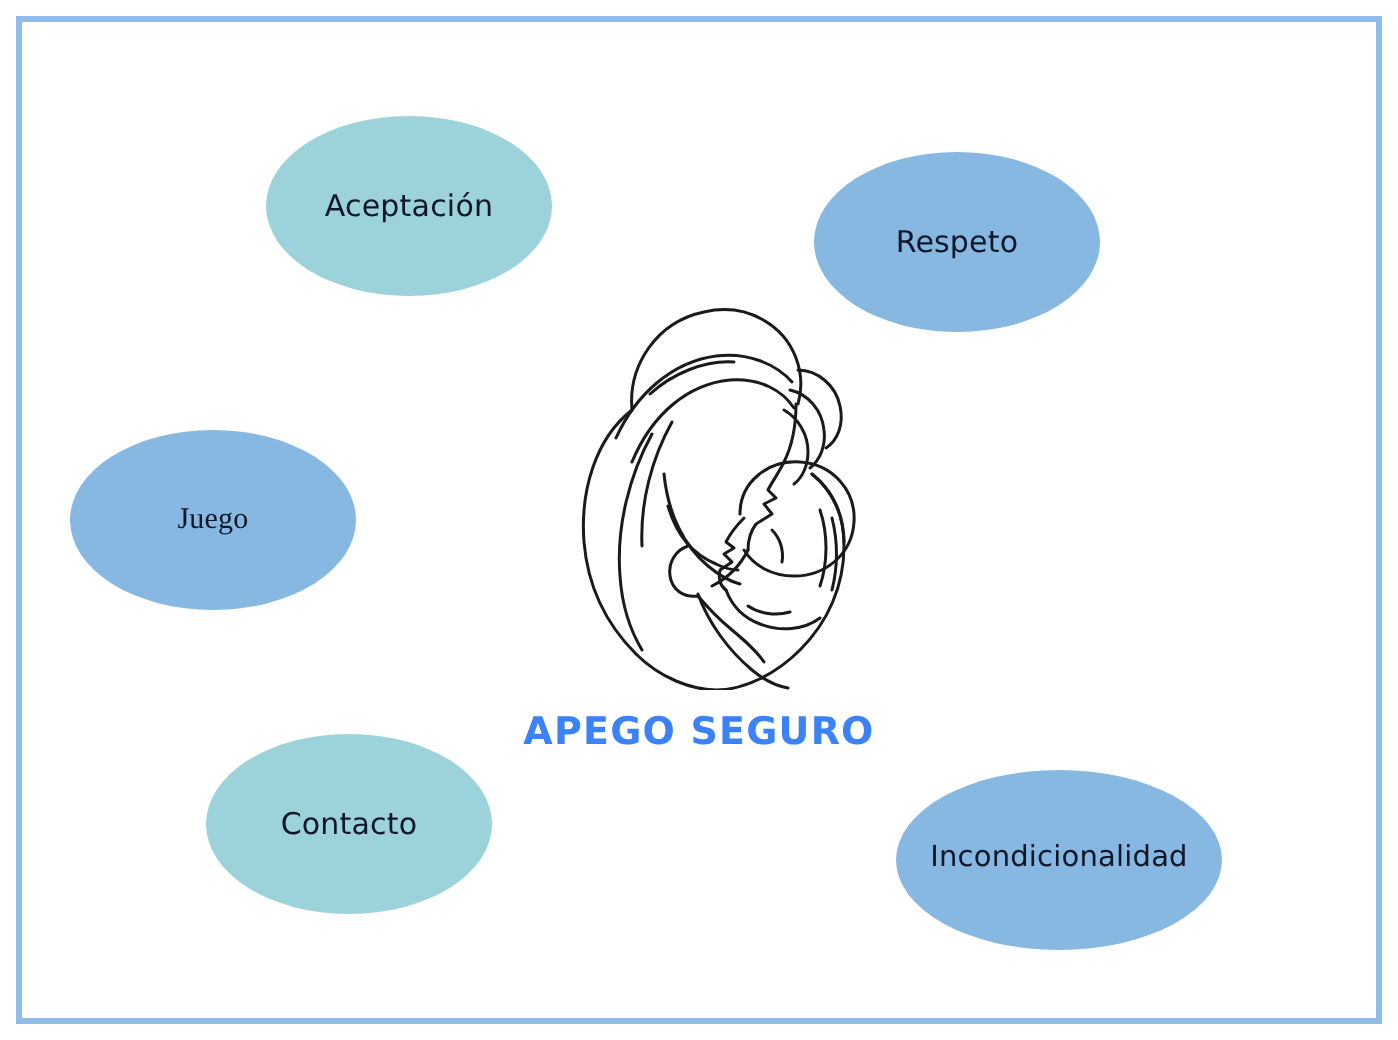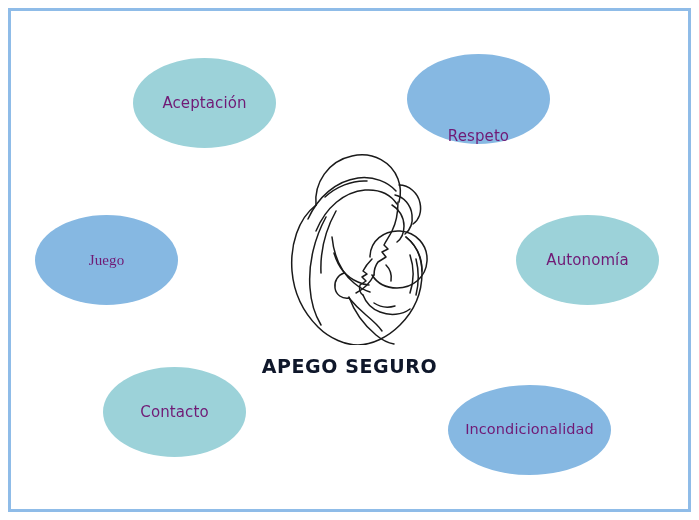--- a/index.html
+++ b/index.html
@@ -31,35 +31,35 @@
     background: #ffffff;
   }
   .bubble {
     position: absolute;
     display: flex;
     align-items: center;
     justify-content: center;
     border-radius: 50%;
     box-sizing: border-box;
     text-align: center;
-    color: #701a75;
+    color: #0f172a;
     font-size: 15px;
     font-weight: 400;
     letter-spacing: 0.1px;
     line-height: 1.1;
     user-select: none;
   }
   .bubble-label {
     display: block;
     padding: 0 6px;
     white-space: nowrap;
   }
   
   #bubble-aceptacion     { left: 133px; top: 58px;  width: 143px; height: 90px; }
-  #bubble-respeto        { left: 407px; top: 54px;  width: 143px; height: 90px; align-items: flex-end; }
+  #bubble-respeto        { left: 407px; top: 76px;  width: 143px; height: 90px; }
   #bubble-juego          { left: 35px;  top: 215px; width: 143px; height: 90px; }
   #bubble-autonomia      { left: 516px; top: 215px; width: 143px; height: 90px; }
   #bubble-contacto       { left: 103px; top: 367px; width: 143px; height: 90px; align-items: center; }
   #bubble-incondicionalidad { left: 448px; top: 385px; width: 163px; height: 90px; font-size: 14.5px; }
 
   
   #illustration {
     position: absolute;
     left: 270px;
     top: 145px;
@@ -94,23 +94,20 @@
   </div>
 
   <div class="bubble" id="bubble-respeto" style="background:#86B8E2;">
     <span class="bubble-label">Respeto</span>
   </div>
 
   <div class="bubble" id="bubble-juego" style="background:#86B8E2;font-family:Liberation Serif, serif;">
     <span class="bubble-label">Juego</span>
   </div>
 
-  <div class="bubble" id="bubble-autonomia" style="background:#9CD2D9;">
-    <span class="bubble-label">Autonomía</span>
-  </div>
 
   <div class="bubble" id="bubble-contacto" style="background:#9CD2D9;">
     <span class="bubble-label">Contacto</span>
   </div>
 
   <div class="bubble" id="bubble-incondicionalidad" style="background:#86B8E2;">
     <span class="bubble-label">Incondicionalidad</span>
   </div>
 
   <div id="illustration">
@@ -215,15 +212,15 @@
       <path d="M140,110
                C144,122 144,136 140,148"></path>
       <path d="M146,114
                C149,126 149,138 146,150"></path>
 
       <path d="M104,158
                C110,162 118,163 125,161"></path>
     </svg>
   </div>
 
-  <div id="center-title" style="color: #0f172a;">APEGO SEGURO</div>
+  <div id="center-title" style="color: #3b82f6;">APEGO SEGURO</div>
 
 </div>
 
 </body></html>

